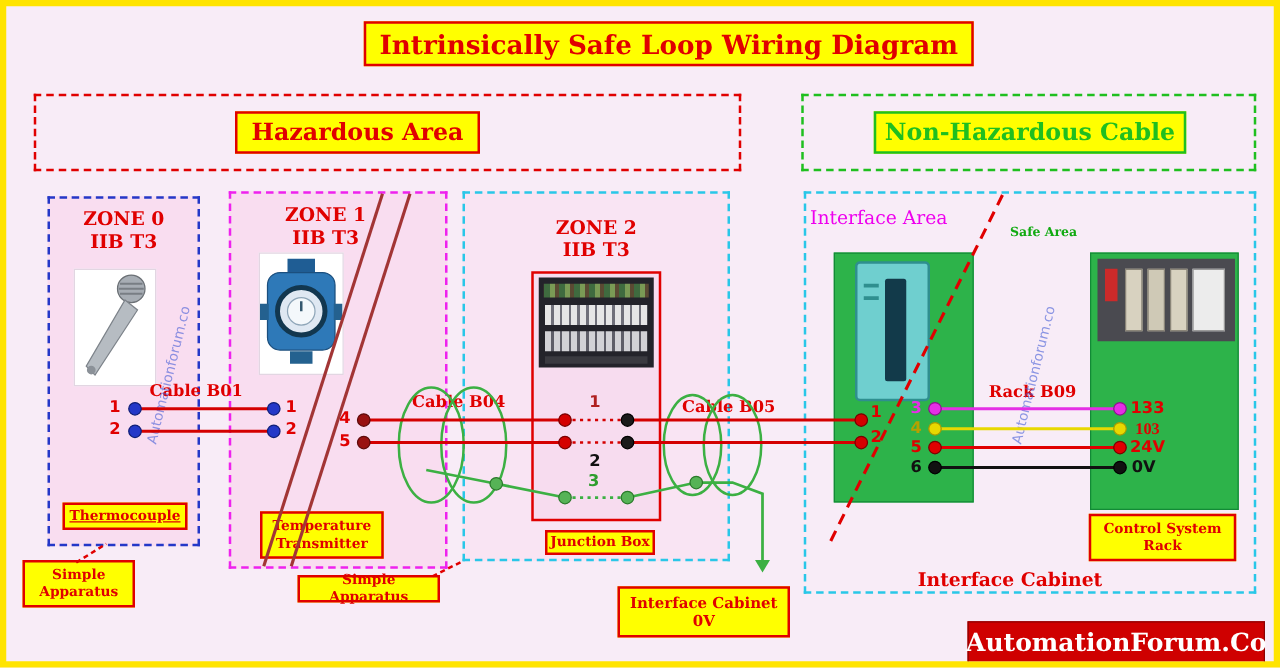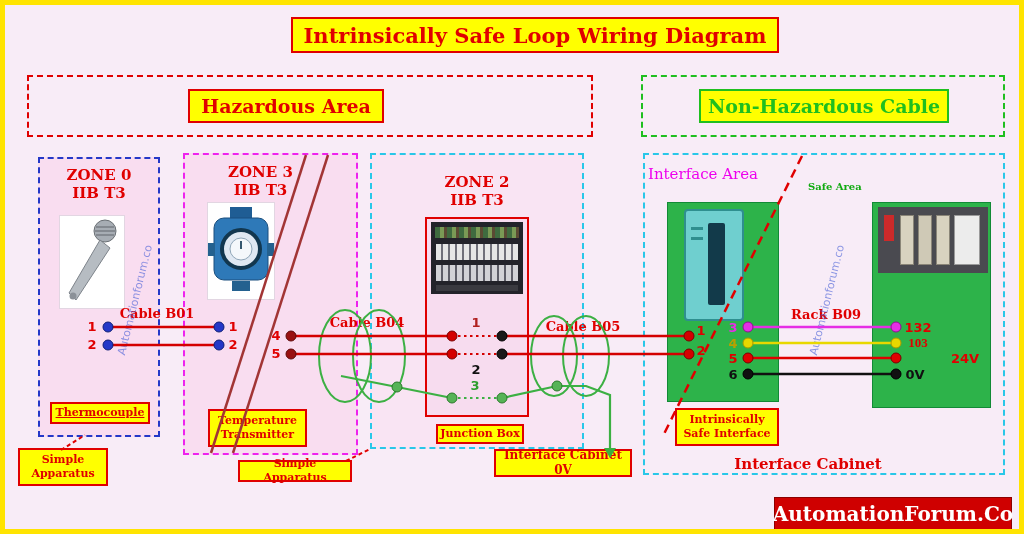--- a/index.html
+++ b/index.html
@@ -49,21 +49,21 @@
       <circle cx="13" cy="80" r="3.5" fill="#8b9198"></circle>
     </svg>
   </div>
   <span class="abs tnum" style="left:87px;top:321px;">1</span>
   <span class="abs tnum" style="left:87px;top:339px;">2</span>
   <div class="abs chip" style="left:45px;top:397px;width:100px;height:22px;text-decoration:underline;">Thermocouple</div>
   <div class="abs chip" style="left:13px;top:443px;width:90px;height:38px;">Simple Apparatus</div>
 
   <div class="abs dashed" style="left:178px;top:148px;width:175px;height:302px;border-color:#ee22ee;background:#f9ddf0;"></div>
   <div class="abs ztitle" style="left:178px;top:158px;width:155px;">
-    <div>ZONE 3</div>
+    <div>ZONE 1</div>
     <div>IIB T3</div>
   </div>
   <div class="abs" style="left:202px;top:197px;width:66px;height:96px;background:#ffffff;border:1px solid #e2d6e2;">
     <svg width="66" height="96" viewBox="0 0 66 96">
       <rect x="22" y="4" width="22" height="13" fill="#1f5d94"></rect>
       <rect x="6" y="15" width="54" height="62" rx="10" fill="#2e79b8" stroke="#1b4f7e"></rect>
       <rect x="0" y="40" width="7" height="13" fill="#24618f"></rect>
       <rect x="59" y="40" width="7" height="13" fill="#24618f"></rect>
       <circle cx="33" cy="46" r="19" fill="#dfe8f2" stroke="#12374f" stroke-width="4"></circle>
       <circle cx="33" cy="46" r="11" fill="#f4f8fb" stroke="#8fa6b8"></circle>
@@ -111,37 +111,37 @@
       <div class="abs" style="left:5px;top:16px;width:12px;height:3px;background:#2f8f8f;"></div>
       <div class="abs" style="left:5px;top:26px;width:12px;height:3px;background:#2f8f8f;"></div>
     </div>
   </div>
   <span class="abs tnum" style="left:696px;top:325px;">1</span>
   <span class="abs tnum" style="left:696px;top:345px;">2</span>
   <span class="abs tnum" style="left:728px;top:322px;color:#e52ee5;">3</span>
   <span class="abs tnum" style="left:728px;top:338px;color:#b8a000;">4</span>
   <span class="abs tnum" style="left:728px;top:353px;color:#e00000;">5</span>
   <span class="abs tnum" style="left:728px;top:369px;color:#111111;">6</span>
-  <div class="abs chip" style="left:670px;top:403px;width:104px;height:38px;">Intrinsically Safe Interface</div>
 
   <div class="abs greenbox" style="left:867px;top:197px;width:119px;height:206px;">
     <div class="abs" style="left:5px;top:4px;width:110px;height:66px;background:#4a4a50;">
       <div class="abs" style="left:6px;top:8px;width:10px;height:26px;background:#cc2a2a;"></div>
       <div class="abs" style="left:22px;top:8px;width:14px;height:50px;background:#d8d2c0;border:1px solid #8a8578;box-sizing:border-box;"></div>
       <div class="abs" style="left:40px;top:8px;width:14px;height:50px;background:#cfc9b6;border:1px solid #8a8578;box-sizing:border-box;"></div>
       <div class="abs" style="left:58px;top:8px;width:14px;height:50px;background:#d8d2c0;border:1px solid #8a8578;box-sizing:border-box;"></div>
       <div class="abs" style="left:76px;top:8px;width:26px;height:50px;background:#ececec;border:1px solid #9a9a9a;box-sizing:border-box;"></div>
     </div>
   </div>
-  <span class="abs tnum" style="left:913px;top:322px;">132</span>
+  <span class="abs tnum" style="left:913px;top:322px;">133</span>
   <span class="abs tnum" style="left:913px;top:338px;font-family:Liberation Serif, serif;">103</span>
-  <span class="abs tnum" style="left:960px;top:353px;">24V</span>
+  <span class="abs tnum" style="left:913px;top:353px;">24V</span>
   <span class="abs tnum" style="left:910px;top:369px;color:#111111;">0V</span>
-
-  <div class="abs chip" style="left:489px;top:444px;width:138px;height:28px;font-size:12px;">Interface Cabinet 0V</div>
+  <div class="abs chip" style="left:866px;top:406px;width:118px;height:38px;">Control System Rack</div>
+
+  <div class="abs chip" style="left:489px;top:464px;width:138px;height:41px;font-size:12px;">Interface Cabinet 0V</div>
 
   <span class="abs wm" style="left:130px;top:295px;">Automationforum.co</span>
   <span class="abs wm" style="left:822px;top:295px;">Automationforum.co</span>
 
   <div class="abs brand" style="left:769px;top:492px;width:238px;height:34px;">AutomationForum.Co</div>
 
   <svg class="overlay" width="1024" height="534" viewBox="0 0 1024 534">
 
     <g stroke="#a23535" stroke-width="2.5">
       <line x1="301" y1="150" x2="206" y2="448"></line>

